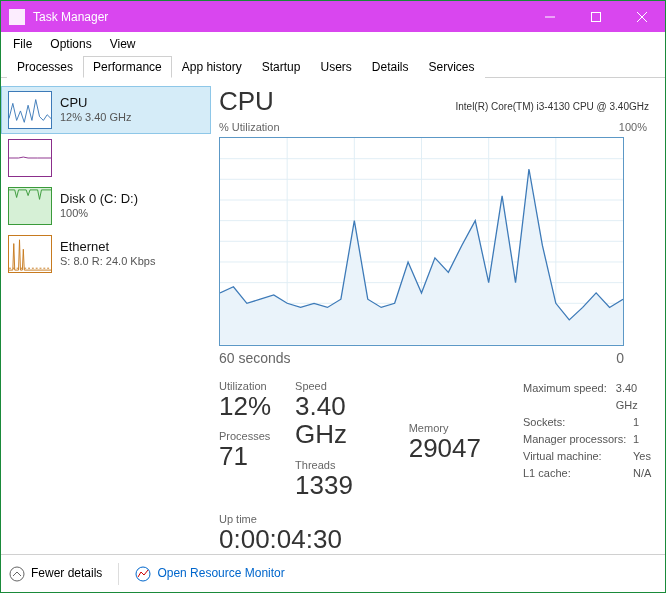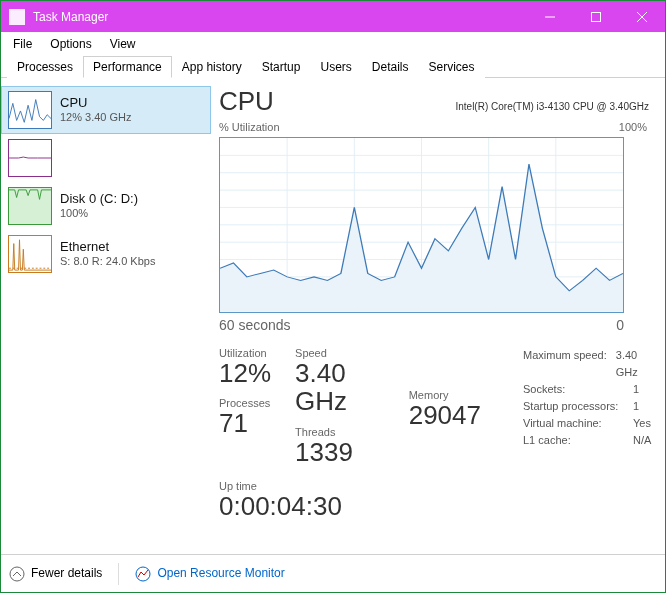--- a/index.html
+++ b/index.html
@@ -34,21 +34,21 @@
 .chart svg { position: absolute; inset: 0; width: 100%; height: 100%; }
 .chart-bottom { display: flex; justify-content: space-between; font-size: 14px; color: #666; width: 405px; }
 .stats { display: flex; gap: 24px; margin-top: 10px; }
 .stat-col { display: flex; flex-direction: column; gap: 10px; }
 .stat-label { font-size: 11px; color: #666; }
 .stat-value { font-size: 26px; color: #333; line-height: 1.1; }
 .props { margin-left: 18px; }
 .prow { display: flex; font-size: 11px; color: #555; line-height: 1.55; }
 .prow .pk { width: 110px; }
 .uptime { margin-top: 10px; }
-.footer { height: 38px; border-top: 1px solid #d0d0d0; display: flex; align-items: center; padding: 0 8px; gap: 10px; font-size: 12px; margin-top: 33px; }
+.footer { height: 38px; border-top: 1px solid #d0d0d0; display: flex; align-items: center; padding: 0 8px; gap: 10px; font-size: 12px; }
 .footer .sep { width: 1px; height: 22px; background: #ddd; margin: 0 6px; }
 .fewer svg, .orm svg { width: 16px; height: 16px; vertical-align: middle; margin-right: 6px; }
 .link { color: #0066cc; }
 </style>
 </head>
 <body>
 
 <div class="window">
 
   <div class="titlebar">
@@ -207,21 +207,21 @@
         <div class="props">
           <div class="prow">
               <span class="pk">Maximum speed:</span>
               <span>3.40 GHz</span>
             </div>
           <div class="prow">
               <span class="pk">Sockets:</span>
               <span>1</span>
             </div>
           <div class="prow">
-              <span class="pk">Startup processors:</span>
+              <span class="pk">Manager processors:</span>
               <span>1</span>
             </div>
           <div class="prow">
               <span class="pk">Virtual machine:</span>
               <span>Yes</span>
             </div>
           <div class="prow">
               <span class="pk">L1 cache:</span>
               <span>N/A</span>
             </div>

